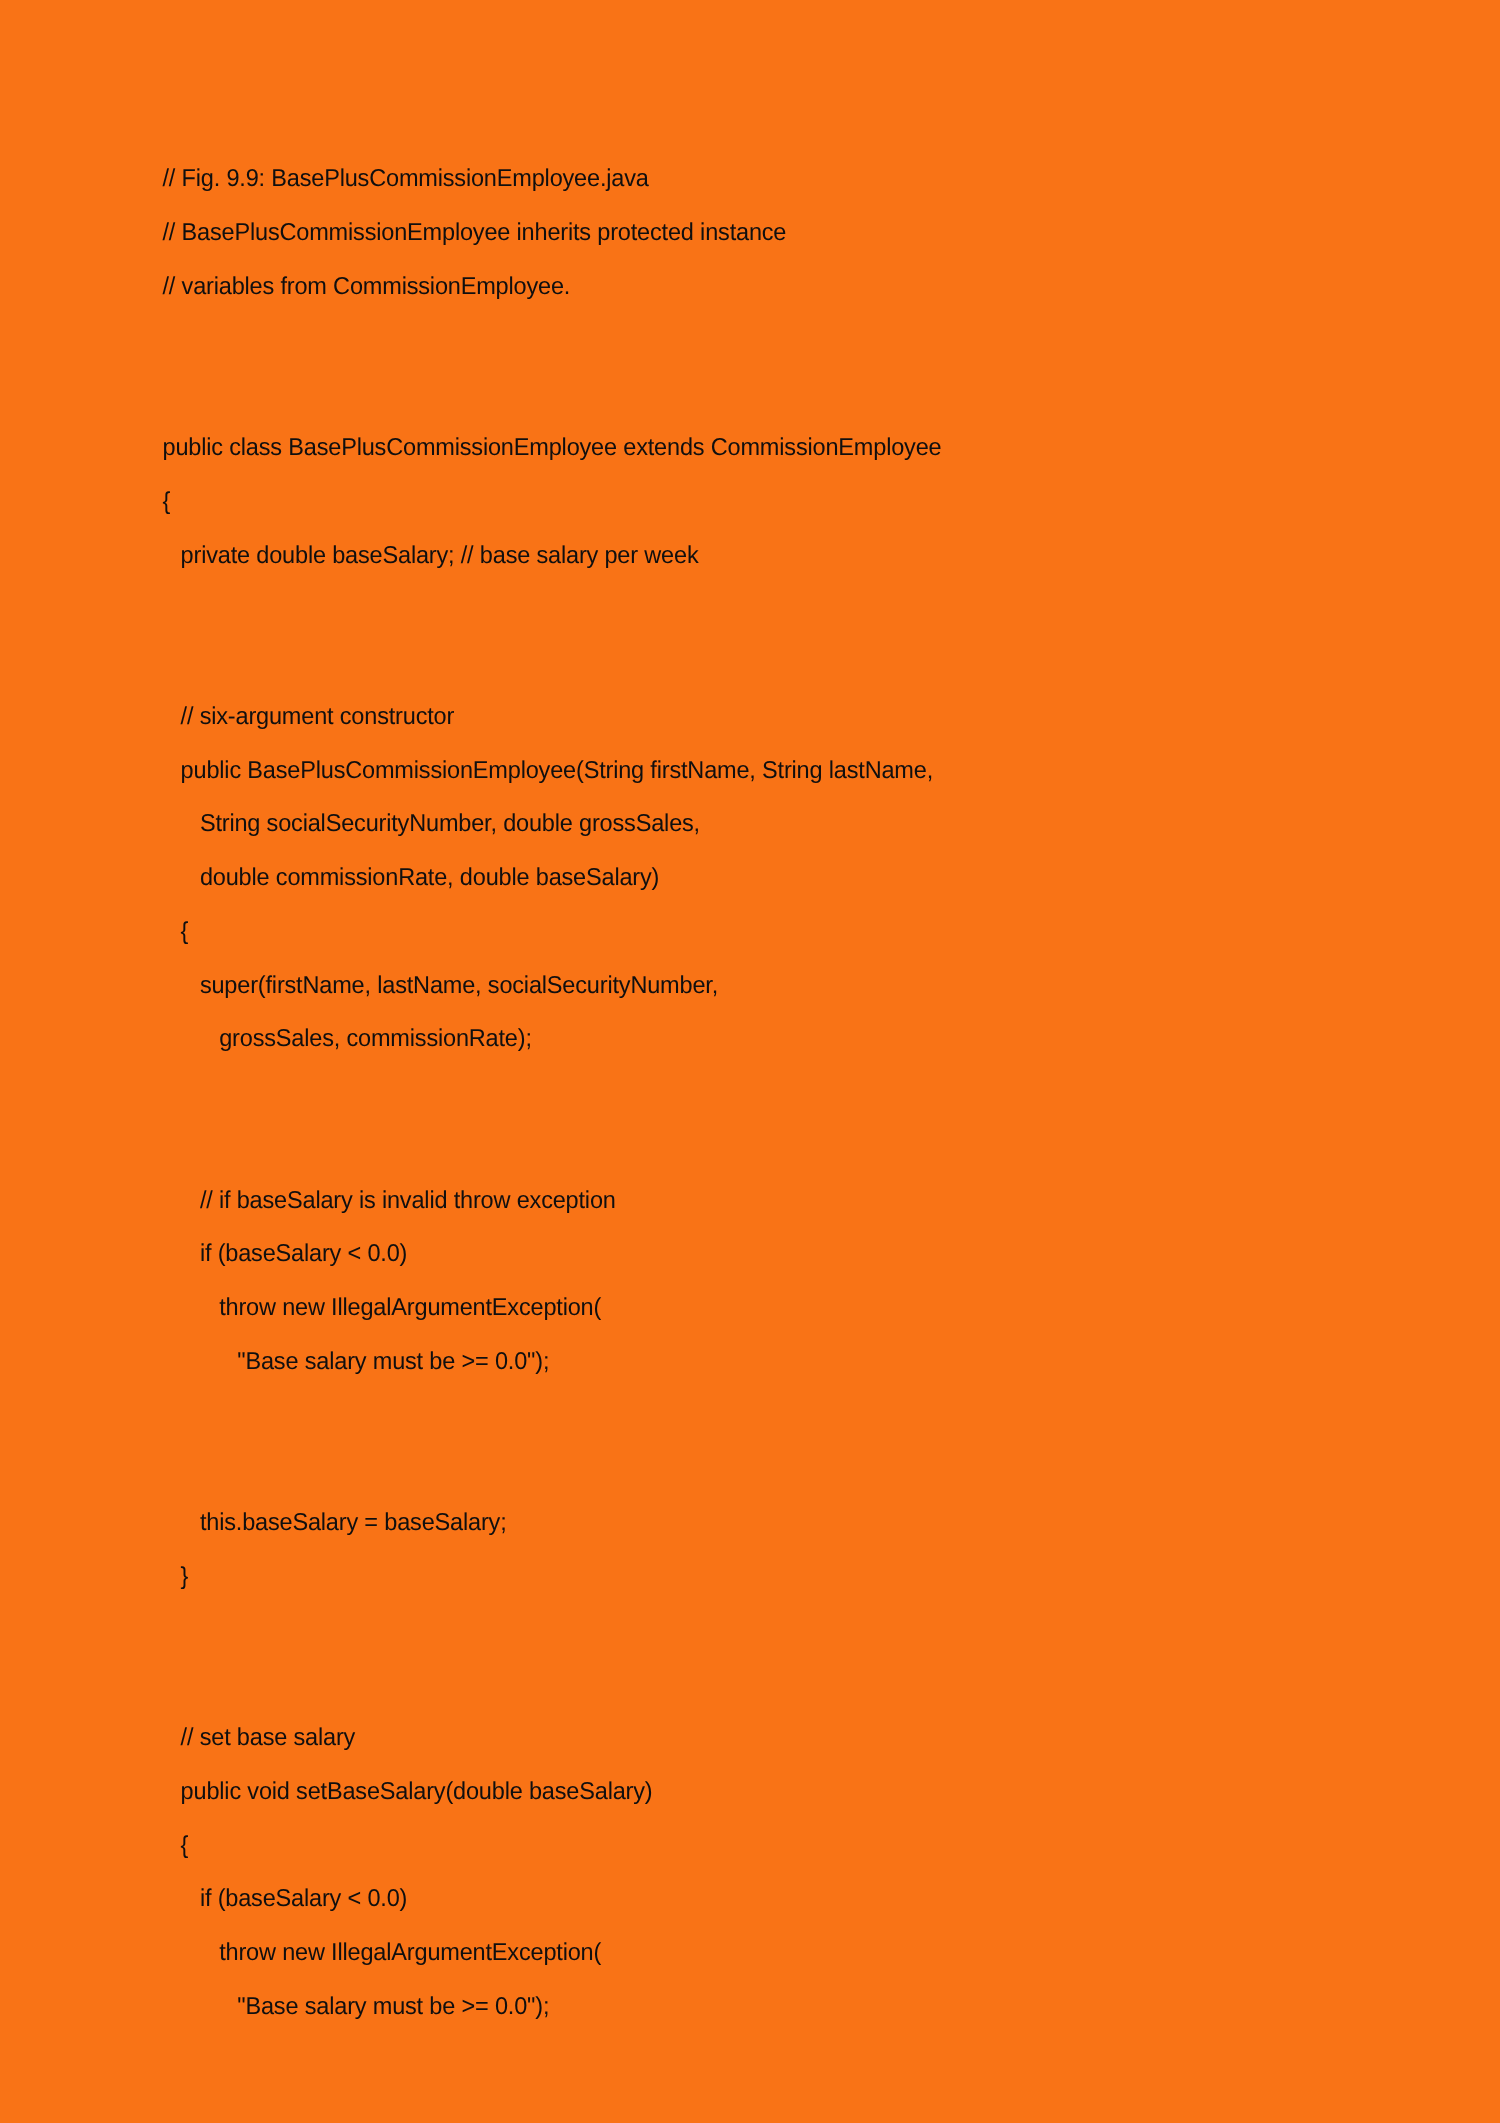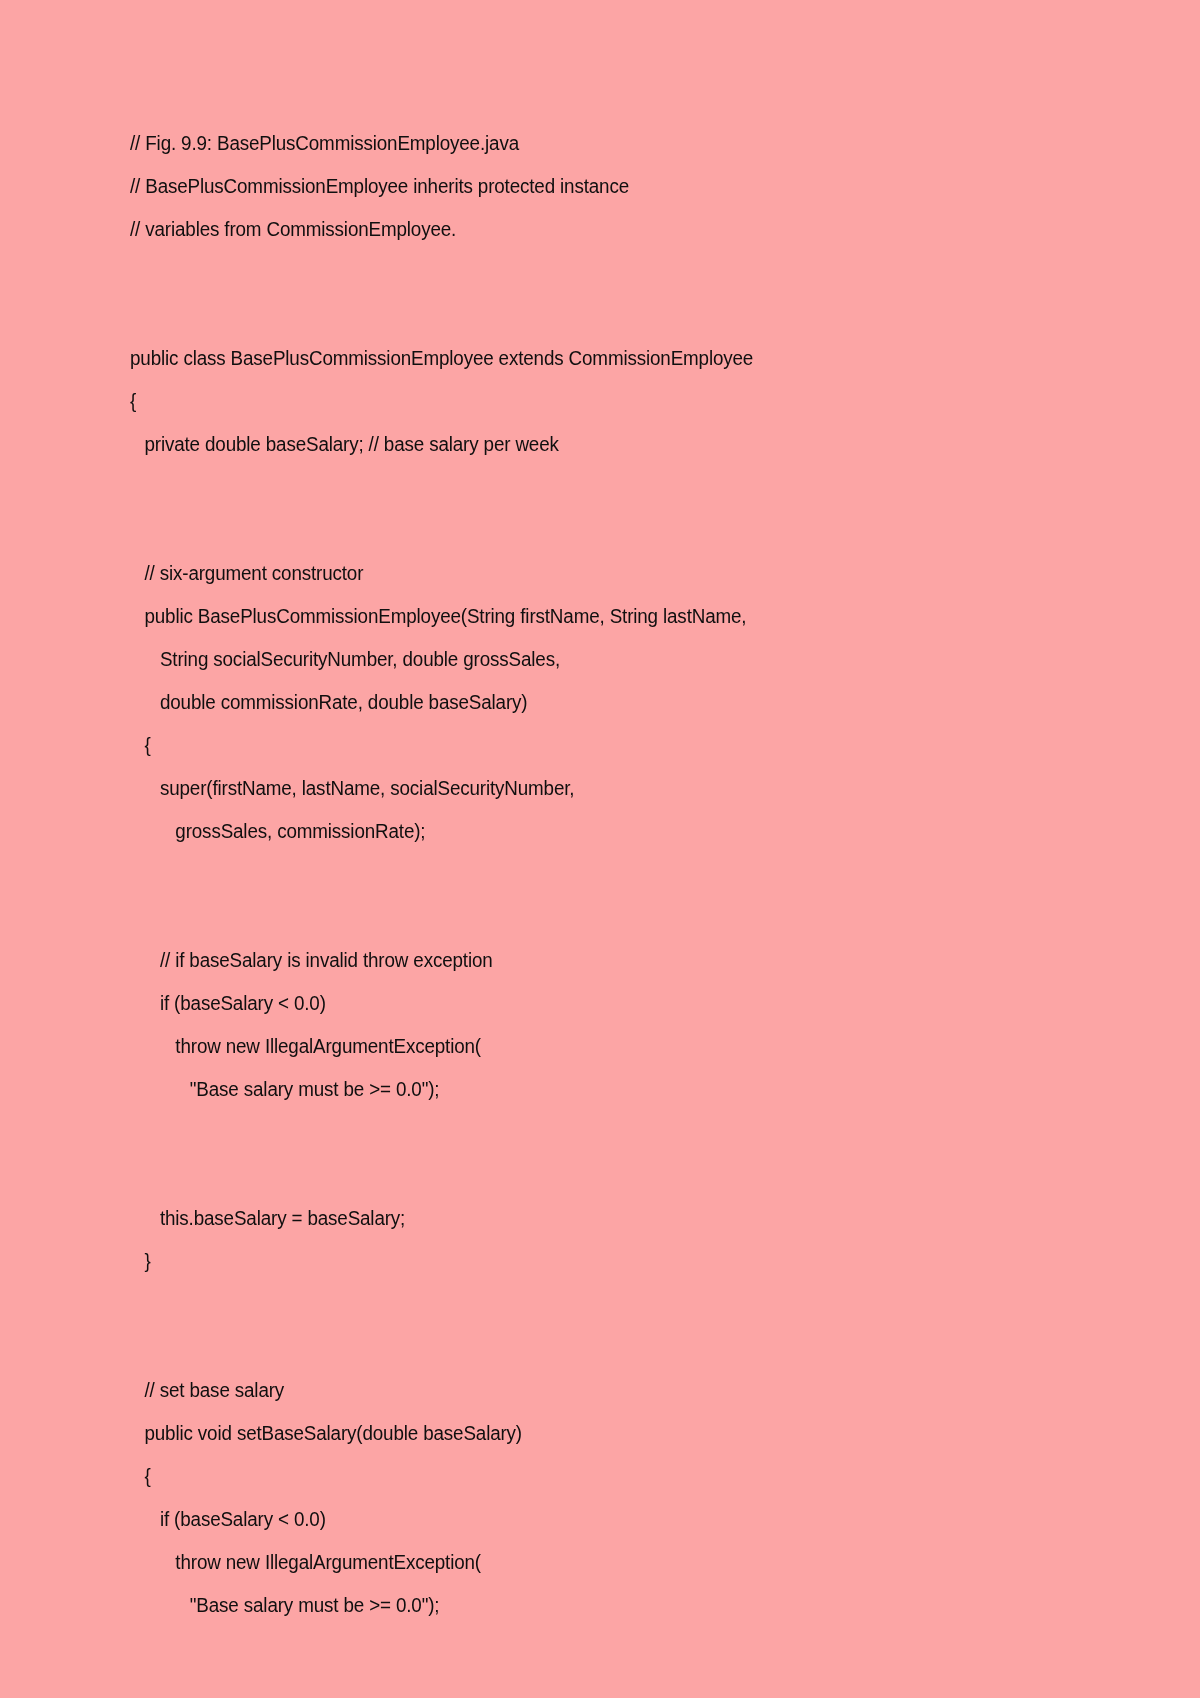--- a/index.html
+++ b/index.html
@@ -44,21 +44,21 @@
   .ind-2 { padding-left: 31px; }
   .ind-3 { padding-left: 47px; }
   .ind-4 { padding-left: 62px; }
   .code-line.blank {
     height: 43px;
   }
 </style>
 </head>
 <body>
 
-<div class="page" style="background: #fca5a5;">
+<div class="page" style="background: #f97316;">
   <div class="doc-body">
       <div class="code-line ind-0" style="color: rgb(16, 15, 15);">// Fig. 9.9: BasePlusCommissionEmployee.java</div>
       <div class="code-line ind-0" style="color: rgb(16, 15, 15);">// BasePlusCommissionEmployee inherits protected instance</div>
       <div class="code-line ind-0" style="color: rgb(16, 15, 15);">// variables from CommissionEmployee.</div>
       <div class="code-line ind-0 blank" style="color: rgb(16, 15, 15);"></div>
       <div class="code-line ind-0 blank" style="color: rgb(16, 15, 15);"></div>
       <div class="code-line ind-0" style="color: rgb(16, 15, 15);">public class BasePlusCommissionEmployee extends CommissionEmployee</div>
       <div class="code-line ind-0" style="color: rgb(16, 15, 15);">{</div>
       <div class="code-line ind-1" style="color: rgb(16, 15, 15);">private double baseSalary; // base salary per week</div>
       <div class="code-line ind-0 blank" style="color: rgb(16, 15, 15);"></div>

